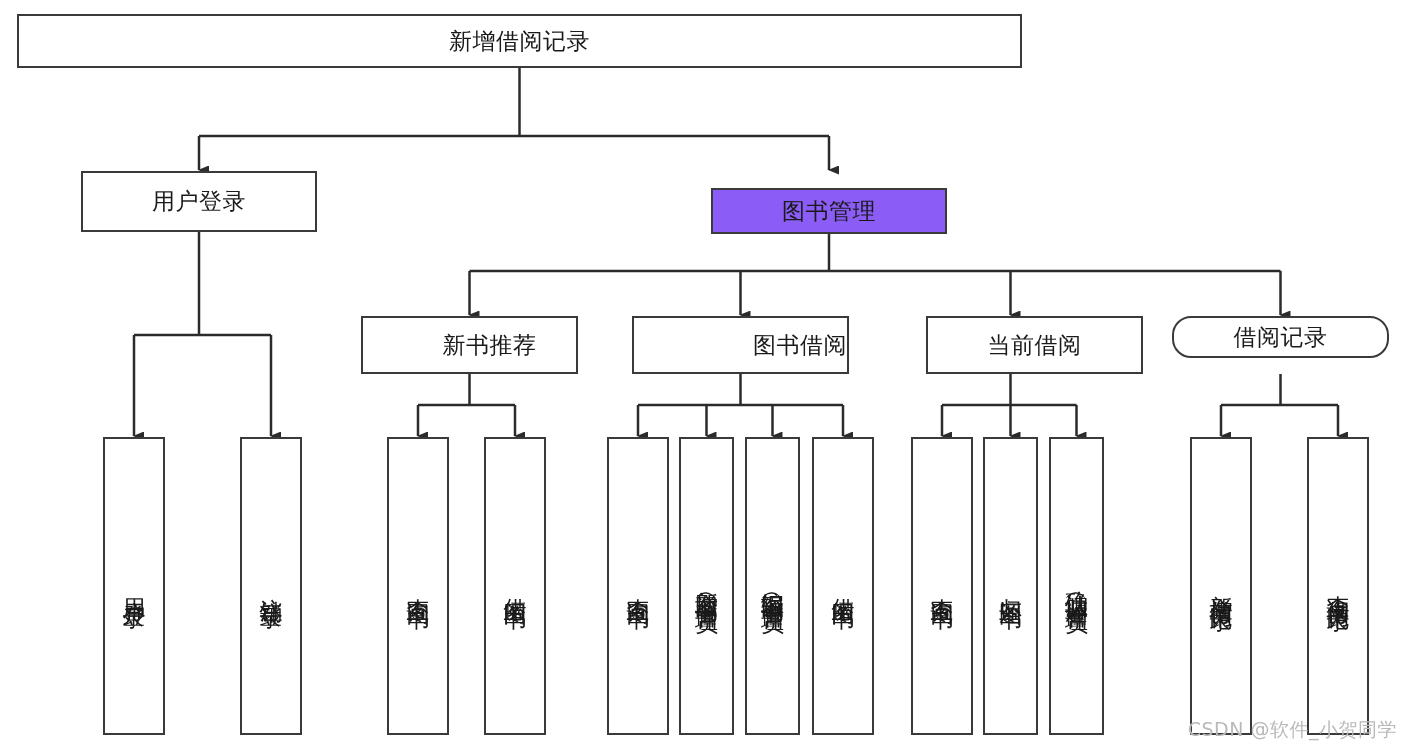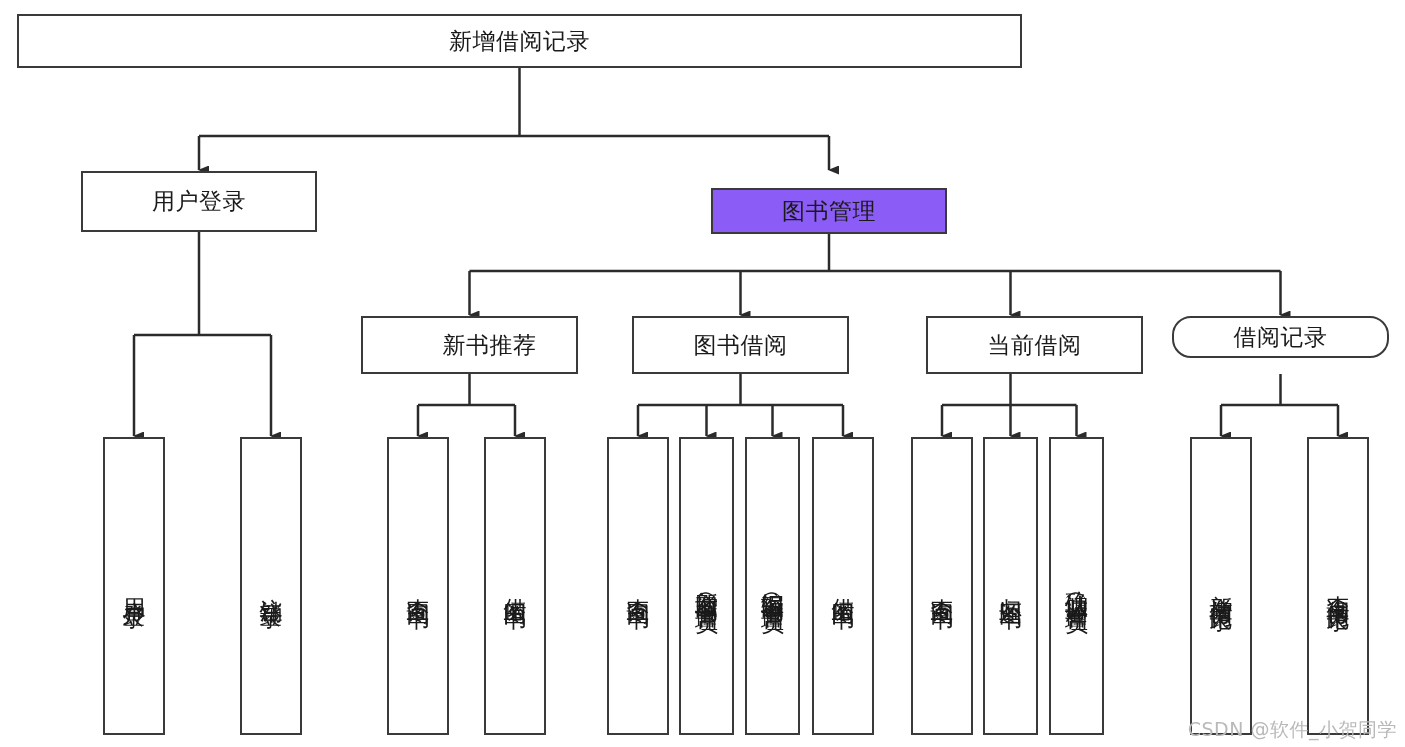--- a/index.html
+++ b/index.html
@@ -121,21 +121,21 @@
       </div>
       <div class="node h-node" style="left: 81px; top: 171px; width: 236px; height: 61px; border-color: rgb(58, 58, 58); background: rgb(255, 255, 255);">
         <span class="node-label" style="color: rgb(26, 26, 26);">用户登录</span>
       </div>
       <div class="node h-node" style="left: 711px; top: 171px; width: 236px; height: 46px; border-color: rgb(58, 58, 58); background: #8b5cf6; margin-top: 17px;">
         <span class="node-label" style="color: rgb(26, 26, 26);">图书管理</span>
       </div>
       <div class="node h-node" style="left: 361px; top: 316px; width: 217px; height: 58px; border-color: rgb(58, 58, 58); background: rgb(255, 255, 255); padding-left: 40px;">
         <span class="node-label" style="color: rgb(26, 26, 26);">新书推荐</span>
       </div>
-      <div class="node h-node" style="left: 632px; top: 316px; width: 217px; height: 58px; border-color: rgb(58, 58, 58); background: rgb(255, 255, 255);">
+      <div class="node h-node" style="left: 632px; top: 316px; width: 217px; height: 58px; border-color: rgb(58, 58, 58); background: rgb(255, 255, 255); justify-content: flex-end;">
         <span class="node-label" style="color: rgb(26, 26, 26);">图书借阅</span>
       </div>
       <div class="node h-node" style="left: 926px; top: 316px; width: 217px; height: 58px; border-color: rgb(58, 58, 58); background: rgb(255, 255, 255);">
         <span class="node-label" style="color: rgb(26, 26, 26);">当前借阅</span>
       </div>
       <div class="node h-node" style="left: 1172px; top: 316px; width: 217px; height: 42px; border-color: rgb(58, 58, 58); background: rgb(255, 255, 255); border-radius: 19px;">
         <span class="node-label" style="color: rgb(26, 26, 26);">借阅记录</span>
       </div>
       <div class="node v-node" style="left: 103px; top: 437px; width: 62px; height: 298px; border-color: rgb(58, 58, 58); background: rgb(255, 255, 255);">
         <span class="node-label" style="color: rgb(26, 26, 26);">用户登录</span>

